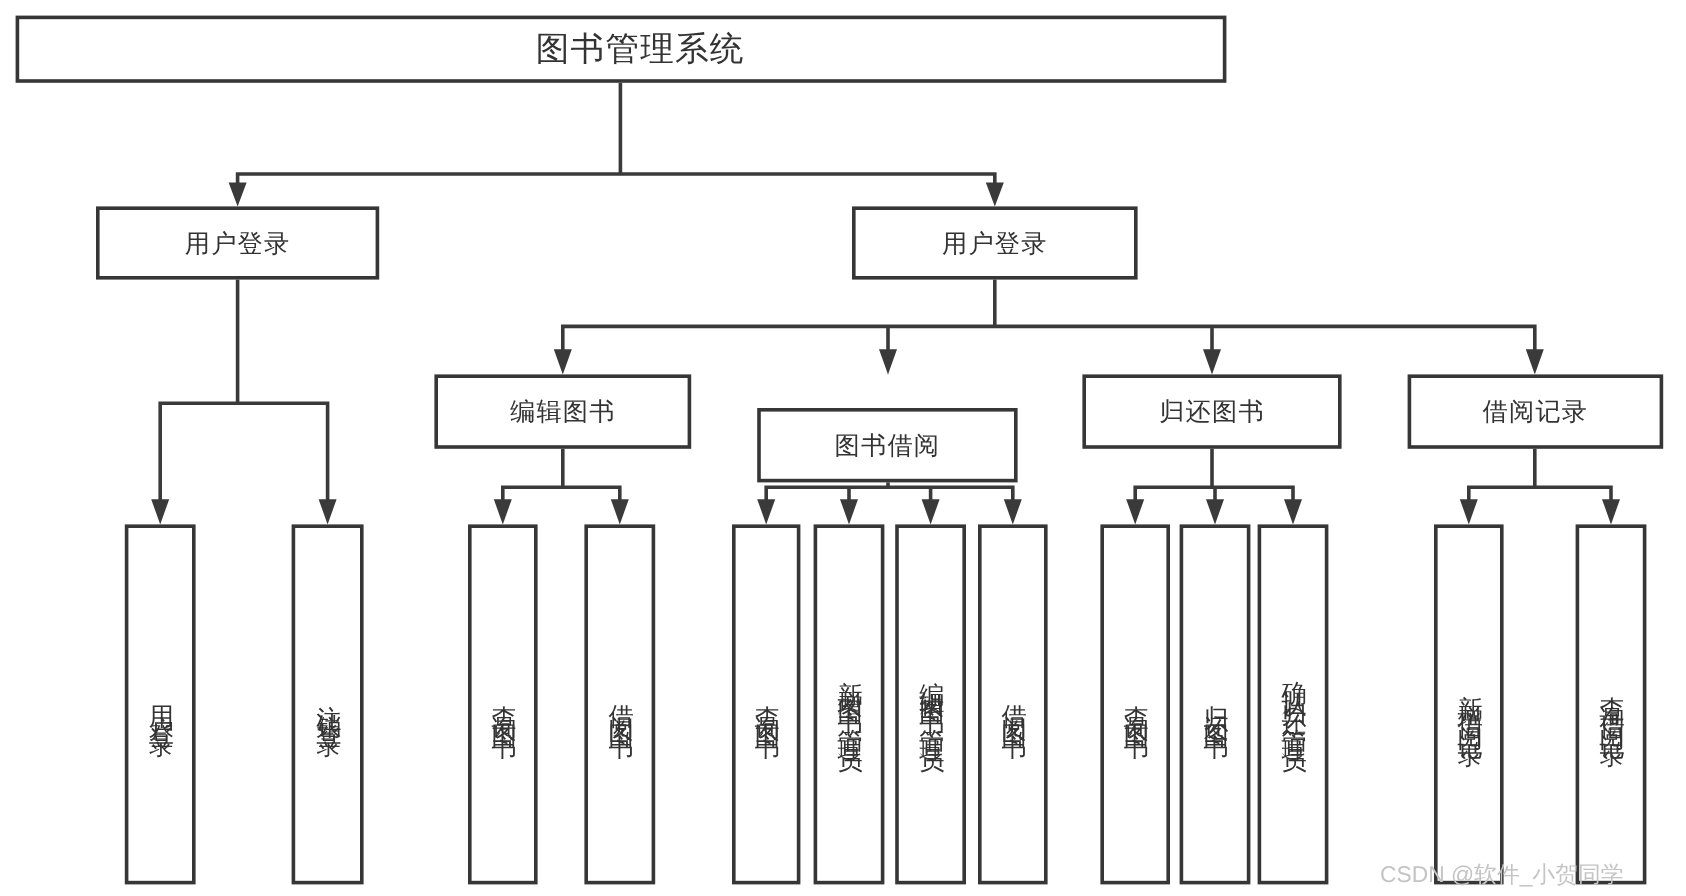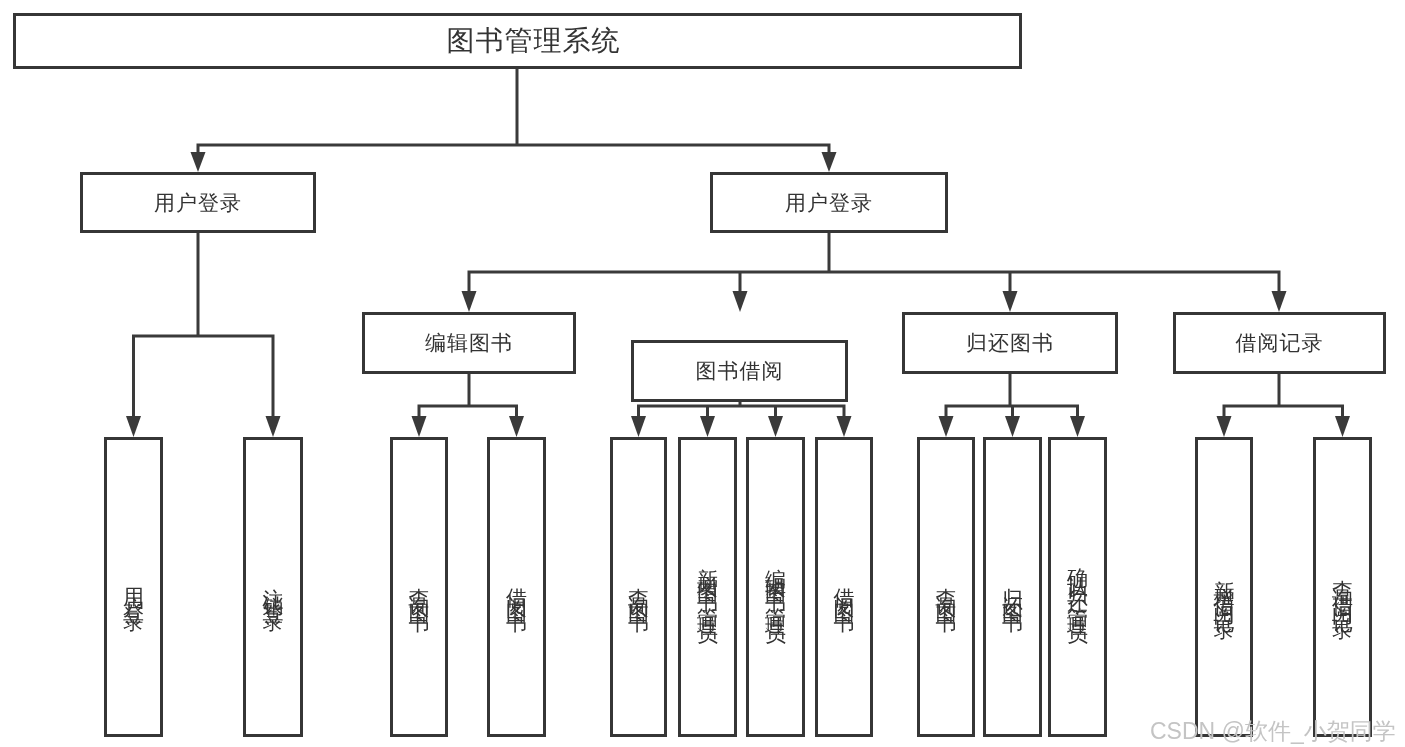--- a/index.html
+++ b/index.html
@@ -32,21 +32,21 @@
   .node.leaf .vtext{
     writing-mode:vertical-rl;
     text-orientation:mixed;
     font-size:21px;
     letter-spacing:8px;
     line-height:1.05;
     white-space:nowrap;
   }
   .watermark{
     position:absolute;left:1150px;top:716px;
-    font-size:23px;color:var(--watermark-color);
+    font-size:19px;color:var(--watermark-color);
     white-space:nowrap;z-index:10;text-align:center;
   }
 </style>
 </head>
 <body>
 
 <div class="stage">
 
   <svg class="wires" viewBox="0 0 1405 747" xmlns="http://www.w3.org/2000/svg">
 

